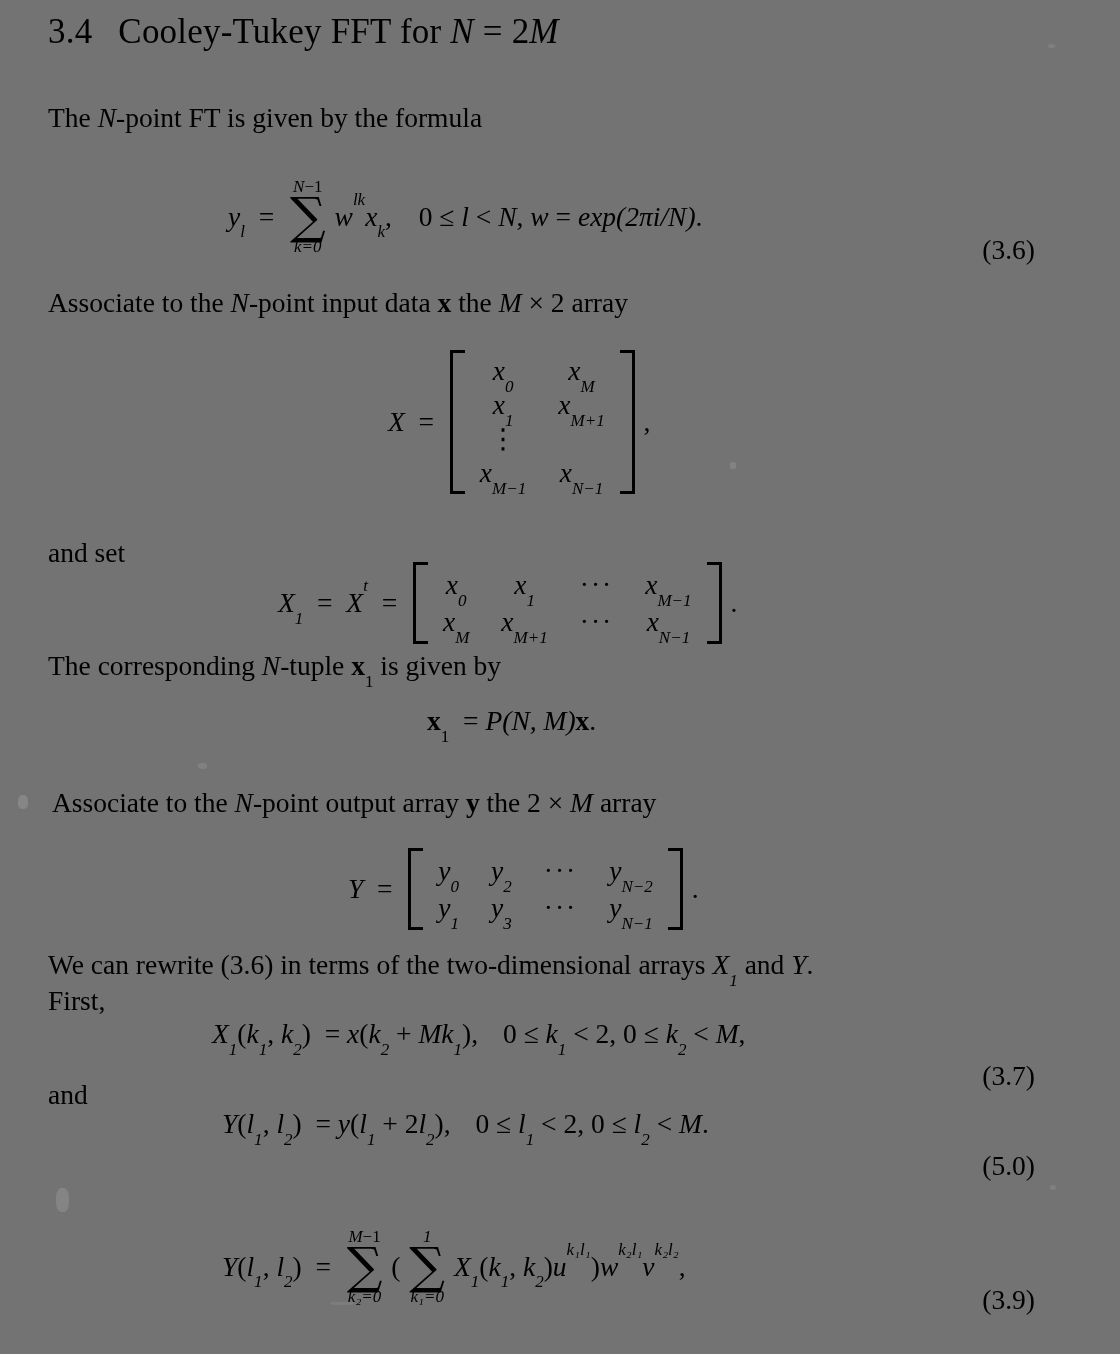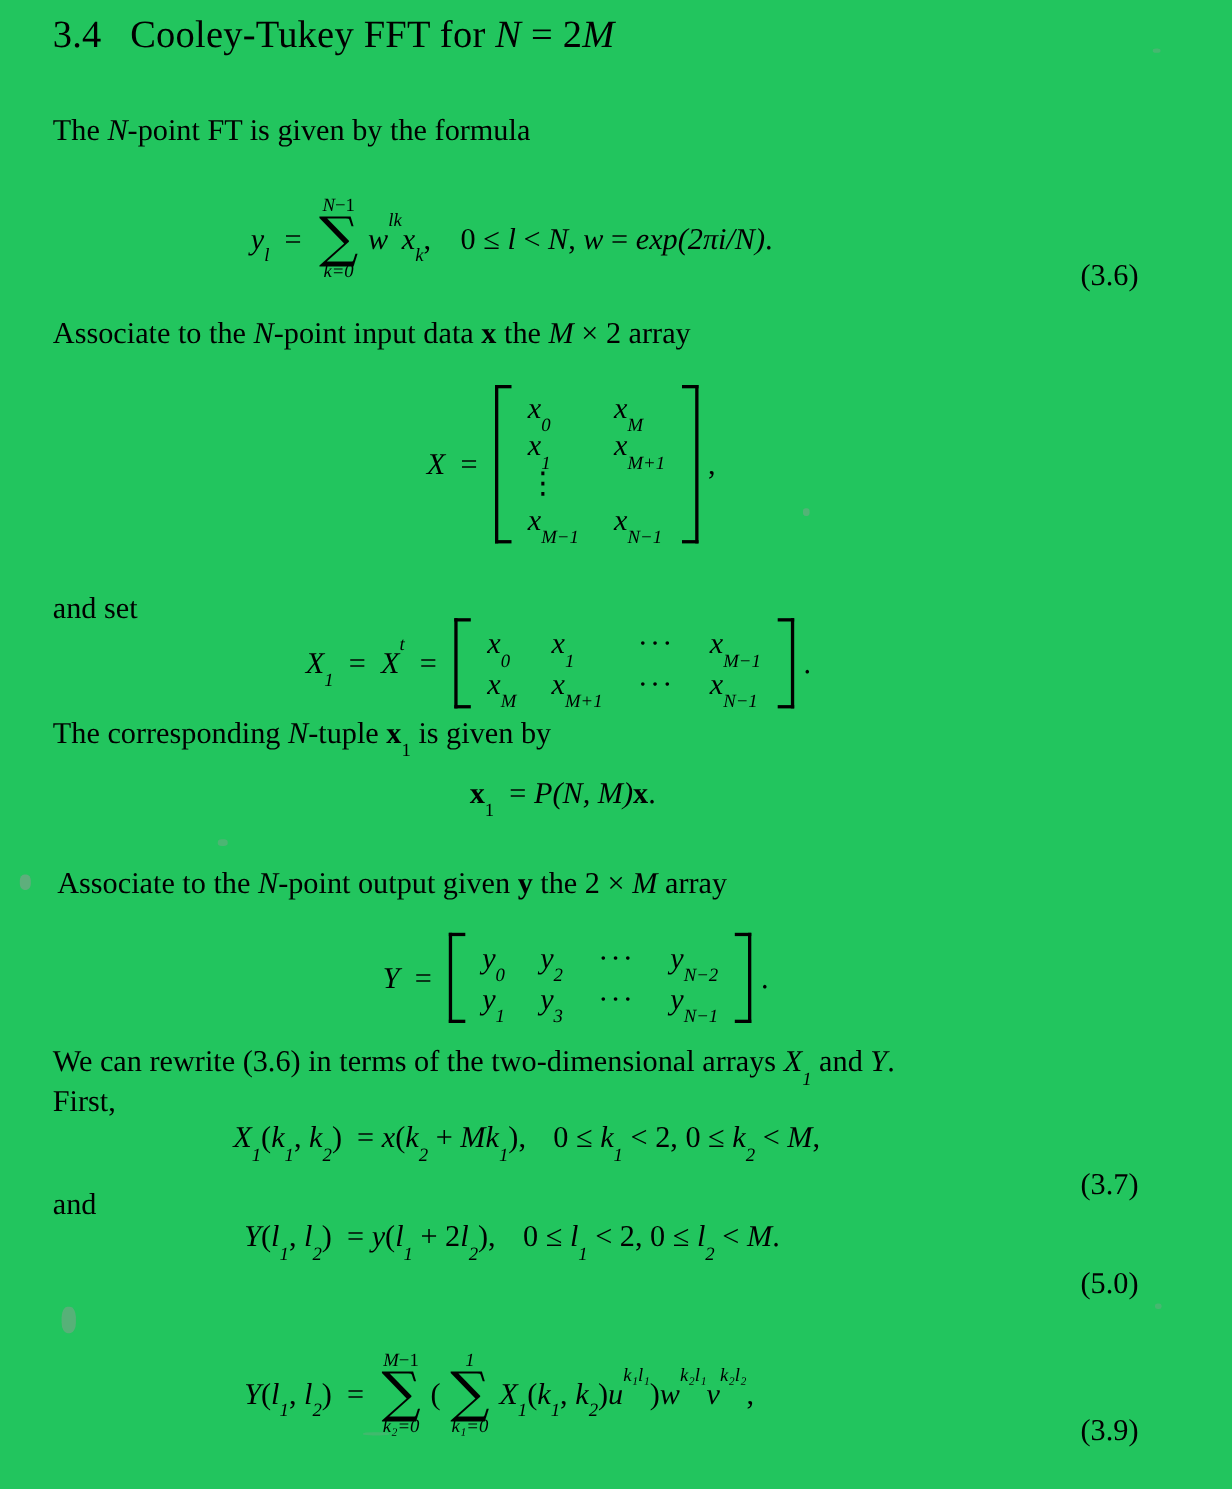--- a/index.html
+++ b/index.html
@@ -4,21 +4,21 @@
 <style>
   html, body {
     margin: 0;
     padding: 0;
     background: #ffffff;
   }
   .page {
     position: relative;
     width: 1120px;
     height: 1354px;
-    background: #22c55e;
+    background: #737373;
     overflow: hidden;
     font-family: "Liberation Serif", "DejaVu Serif", serif;
     color: #000000;
     -webkit-font-smoothing: antialiased;
   }
 
   
   .mi { font-style: italic; }
   .mb { font-weight: bold; font-style: normal; }
   .mn { font-style: normal; }
@@ -121,20 +121,21 @@
   .matrix::after {
     right: 0;
     border-right: 3px solid #000;
   }
   .matrix table {
     border-collapse: collapse;
     margin: 0 auto;
   }
   .matrix td {
     padding: 1px 16px;
+    text-align: center;
     font-size: 27.5px;
     line-height: 1.28;
     white-space: nowrap;
   }
   .matrix.tall td { line-height: 1.16; }
   .vdots {
     font-size: 26px;
     line-height: 0.9;
     letter-spacing: 0;
   }
@@ -246,21 +247,21 @@
   <div class="para" style="left:48px; top:648px;">
     <span>The corresponding </span><span class="mi">N</span><span>-tuple </span><span class="mb">x</span><sub class="mn">1</sub><span> is given by</span>
   </div>
 
   <div class="eq" style="left:427px; top:705px;">
     <span class="mb">x</span><sub class="mn">1</sub>
     <span class="op">&nbsp;<span>=</span>&nbsp;</span><span class="mi">P</span><span class="mi">(N, M)</span><span class="mb">x</span><span class="mn">.</span>
   </div>
 
   <div class="para" style="left:52px; top:785px;">
-    <span>Associate to the </span><span class="mi">N</span><span>-point output given </span><span class="mb">y</span><span> the </span><span class="mn">2</span><span class="mn">&nbsp;</span><span class="op">×</span><span class="mn">&nbsp;</span><span class="mi">M</span><span> array</span>
+    <span>Associate to the </span><span class="mi">N</span><span>-point output array </span><span class="mb">y</span><span> the </span><span class="mn">2</span><span class="mn">&nbsp;</span><span class="op">×</span><span class="mn">&nbsp;</span><span class="mi">M</span><span> array</span>
   </div>
 
   <div class="eq" style="left:348px; top:848px;">
     <span class="midline mi">Y</span>
     <span class="midline op">&nbsp;<span>=</span>&nbsp;</span>
     <span class="matrix">
       <table>
         <tbody>
             <tr>
           <td><span class="mi">y</span><sub>0</sub></td>

